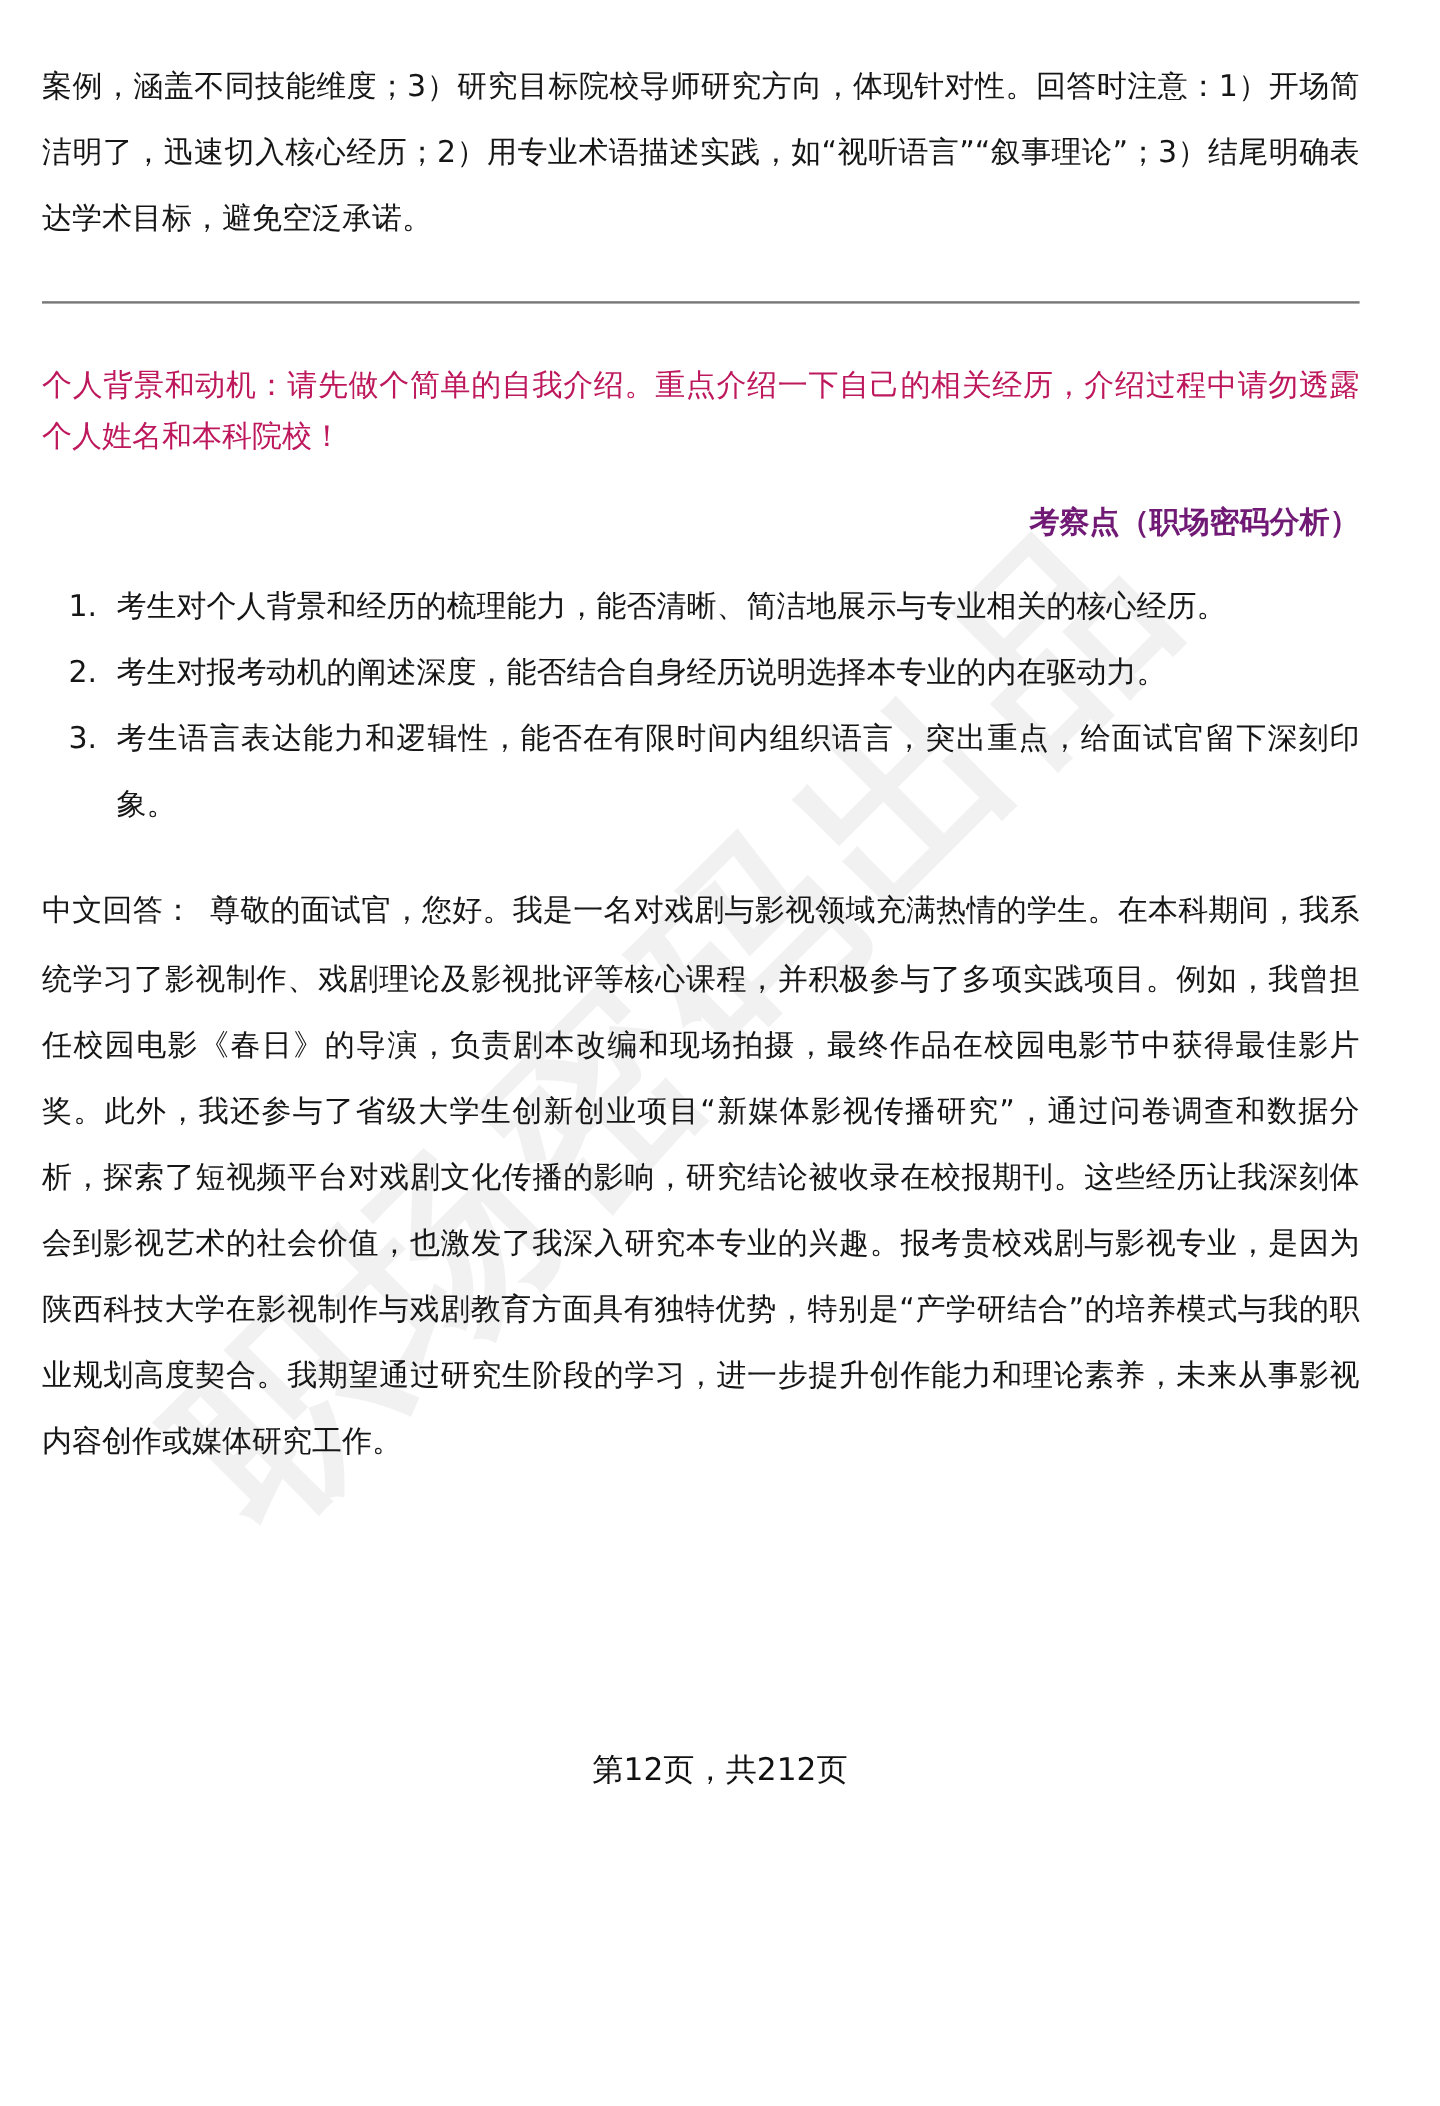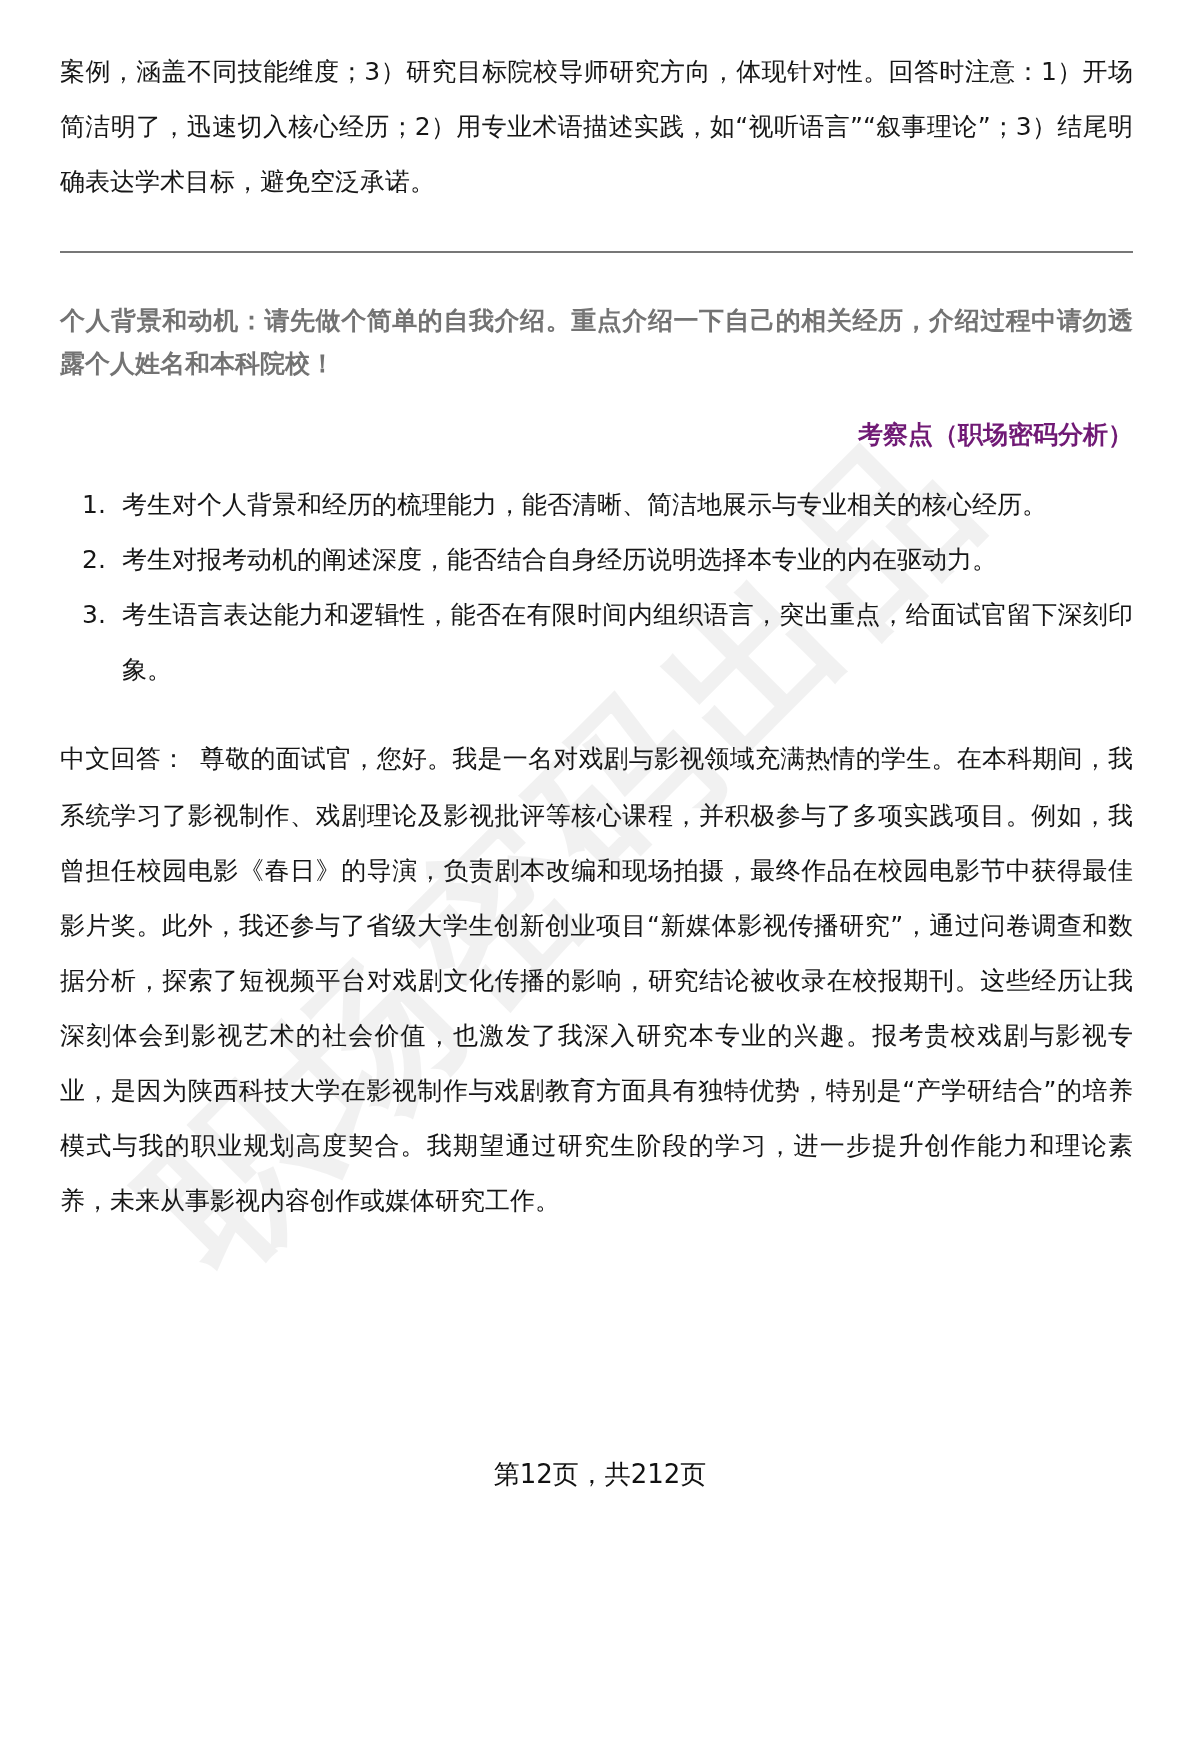--- a/index.html
+++ b/index.html
@@ -24,35 +24,35 @@
     letter-spacing:14px;
     color:rgba(0,0,0,0.055);
     white-space:nowrap;
     z-index:0;
     pointer-events:none;
     user-select:none;
   }
   .content {
     position:relative;
     z-index:1;
-    padding:44px 67px 0 60px;
+    padding:44px 67px 0 35px;
     font-size:25px;
     line-height:2.2;
     text-align:justify;
   }
   p { margin:0; }
   .intro { margin-bottom:0; }
   .divider {
     border:none;
     border-top:2px solid #777777;
     margin:42px 0 38px 0;
   }
   .red-heading {
-    color:#737373;
-    font-weight:700;
+    color:#be185d;
+    font-weight:400;
     line-height:1.72;
     text-align:justify;
     margin-bottom:30px;
     margin-top:46px;
   }
   .red-subheading {
     color:#701a75;
     font-weight:700;
     line-height:1.6;
     margin-bottom:22px;

